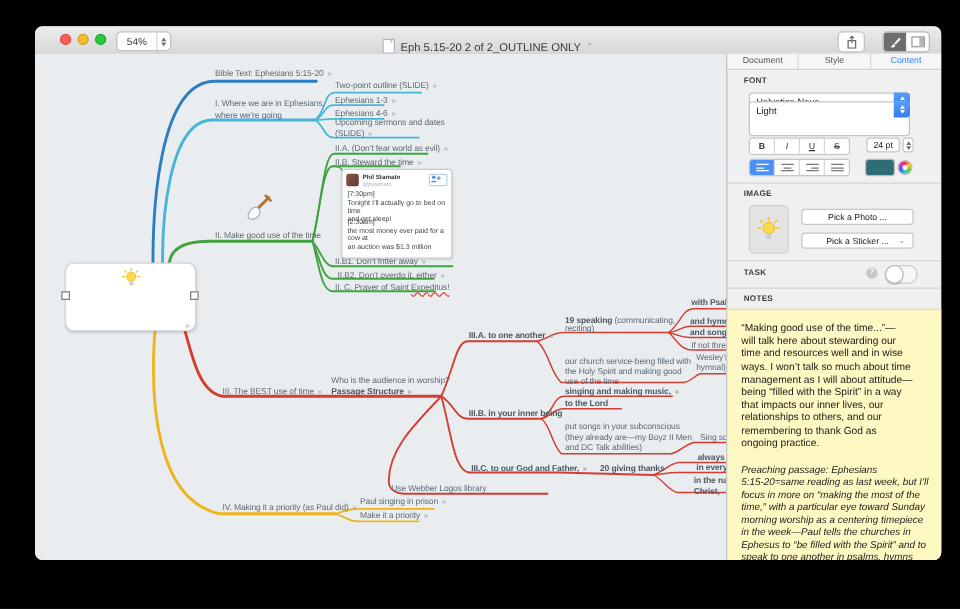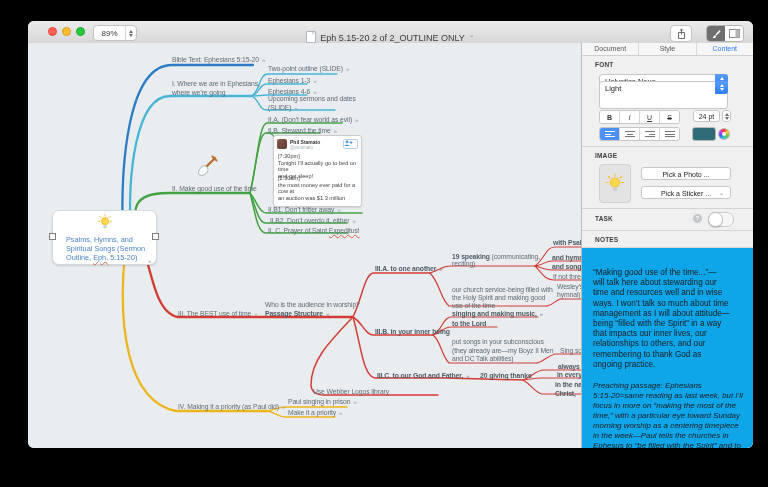--- a/index.html
+++ b/index.html
@@ -84,36 +84,36 @@
   .thumb{position:absolute;left:17px;top:121px;width:30px;height:37px;background:#e3e3e3;border:1px solid #d0d0d0;
     border-radius:4px;display:flex;align-items:center;justify-content:center;}
   .btn{position:absolute;left:59px;width:90px;height:13px;background:#fff;border:1px solid #c6c6c6;border-radius:3px;
     font-size:7px;color:#222;text-align:center;line-height:13px;box-sizing:border-box;}
   .stchev::after{content:"⌄";font-size:6px;color:#777;position:absolute;right:6px;top:0px;}
   .help{position:absolute;left:111px;top:171px;width:9px;height:9px;border-radius:50%;background:#c3c7ca;
     color:#fff;font-size:6px;font-weight:bold;text-align:center;line-height:9px;}
   .toggle{position:absolute;left:126px;top:169px;width:24px;height:13px;background:#f7f7f7;border:1px solid #ccc;border-radius:7px;}
   .knob{position:absolute;left:-1px;top:-1px;width:13px;height:13px;border-radius:50%;background:#fff;
     border:1px solid #c2c2c2;box-shadow:0 1px 1px rgba(0,0,0,.2);}
-  .notes{position:absolute;left:0;top:204px;width:172px;height:201px;background:#0ea5e9;border-top:1px solid #d8d8d8;
-    box-sizing:border-box;padding:20px 11px;overflow:hidden;}
+  .notes{position:absolute;left:0;top:204px;width:172px;height:201px;background:#fef9c3;border-top:1px solid #d8d8d8;
+    box-sizing:border-box;padding:10px 11px;overflow:hidden;}
   .notes p{margin:0;font-size:8.2px;line-height:10.2px;color:#1c1c1c;white-space:pre-line;}
   .notes p.ital{margin-top:11px;font-style:italic;font-size:7.9px;line-height:10px;}
 </style>
 </head>
 <body>
 
 <div class="window">
 
   <div class="titlebar">
     <div class="light" style="left:20px;background:#ff5f57;border:1px solid #e0443e;box-sizing:border-box"></div>
     <div class="light" style="left:34px;background:#febc2e;border:1px solid #d89e24;box-sizing:border-box"></div>
     <div class="light" style="left:48px;background:#28c840;border:1px solid #1ba82f;box-sizing:border-box"></div>
     <div class="zoombox">
-      <span class="zval">89%</span>
+      <span class="zval">54%</span>
       <span class="zstep">
           <span class="tri-up"></span>
           <span class="tri-dn"></span>
         </span>
     </div>
     <div class="titlegrp">
       <span class="docicon"></span>
       <span class="wtitle">Eph 5.15-20 2 of 2_OUTLINE ONLY</span>
       <span class="tchev"></span>
     </div>
@@ -241,23 +241,20 @@
         <g stroke="#f2c231" stroke-width="1.2" stroke-linecap="round">
           <line x1="10" y1="0.5" x2="10" y2="2.5"></line>
             <line x1="3.5" y1="3" x2="5" y2="4.5"></line>
           <line x1="16.5" y1="3" x2="15" y2="4.5"></line>
             <line x1="1.5" y1="9" x2="3.5" y2="9"></line>
           <line x1="18.5" y1="9" x2="16.5" y2="9"></line>
         </g>
         <circle cx="10" cy="9" r="4.6" fill="#ffd94d" stroke="#f0b429" stroke-width="0.8"></circle>
         <rect x="8" y="14" width="4" height="3.6" rx="1" fill="#c9ced2"></rect>
       </svg>
-      <div class="root-text"><span>Psalms, Hymns, and
-Spiritual Songs (Sermon
-Outline, </span><span class="sp">Eph.</span><span> 5:15-20)</span></div>
       <span class="more rootmore"></span>
     </div>
     <div class="handle" style="left:21px;top:190px"></div>
     <div class="handle" style="left:124px;top:190px"></div>
 
     <div class="tweet">
       <div class="av"></div>
       <div class="nm">Phil Stamato</div>
       <div class="hd">@pstamato</div>
       <div class="follow">

